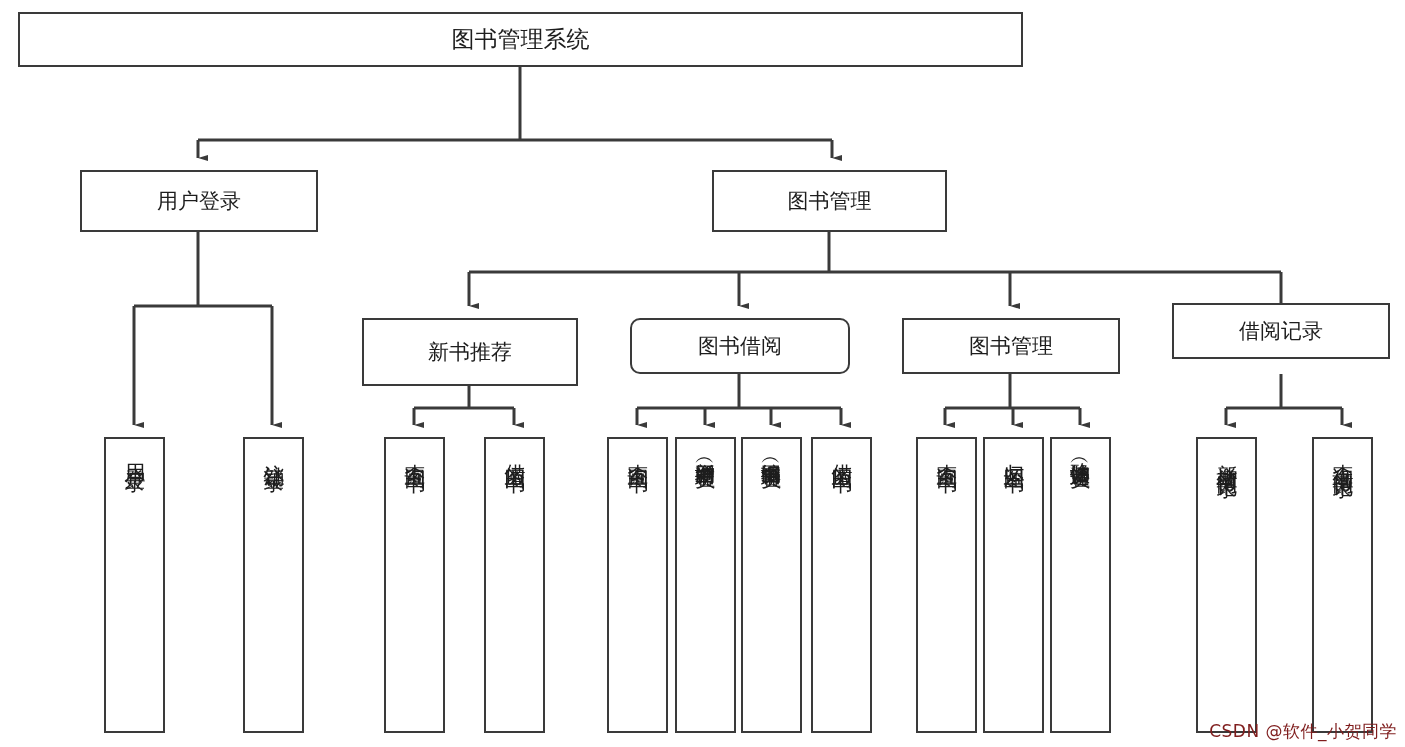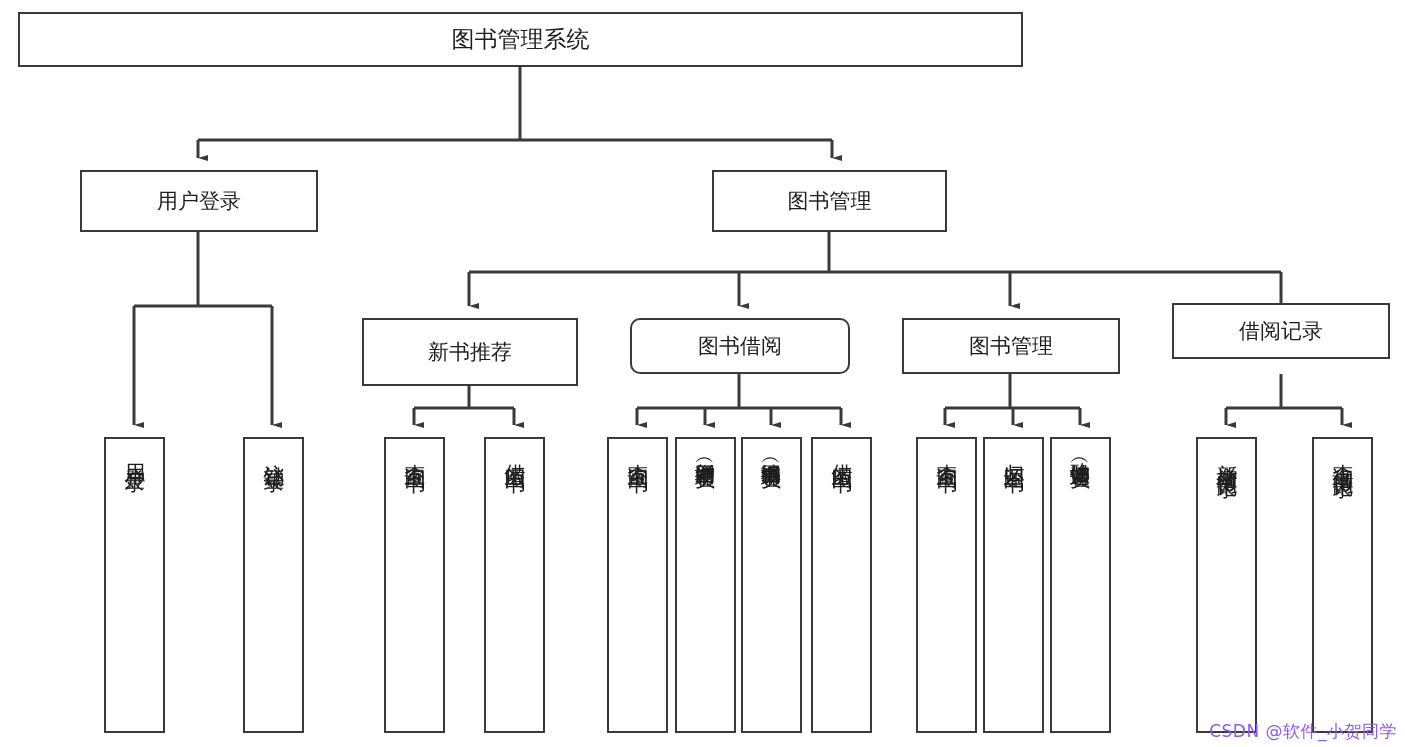--- a/index.html
+++ b/index.html
@@ -58,21 +58,21 @@
     line-height:1.0;
     white-space:nowrap;
   }
   .node.leaf.tall-text .label{ font-size:20px; letter-spacing:1px; }
   
   #watermark{
     position:absolute;
     right:8px;
     bottom:4px;
     font-size:17px;
-    color:#8b5cf6;
+    color:#7f1d1d;
     letter-spacing:0.5px;
     white-space:nowrap;
     user-select:none;
   }
 </style>
 </head>
 <body>
 
 <div id="diagram">
 

